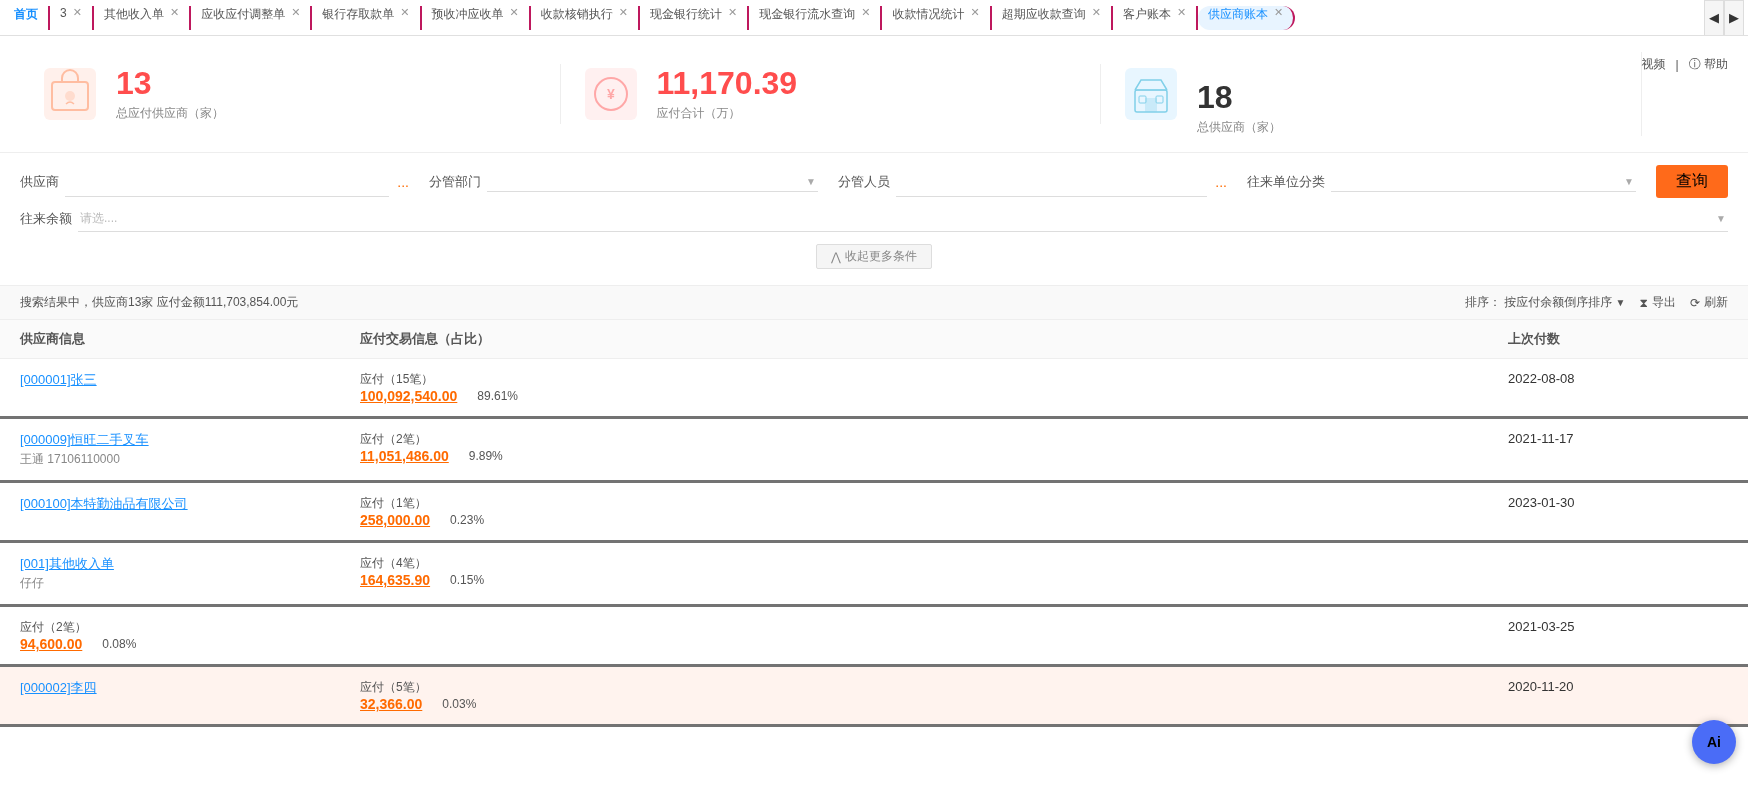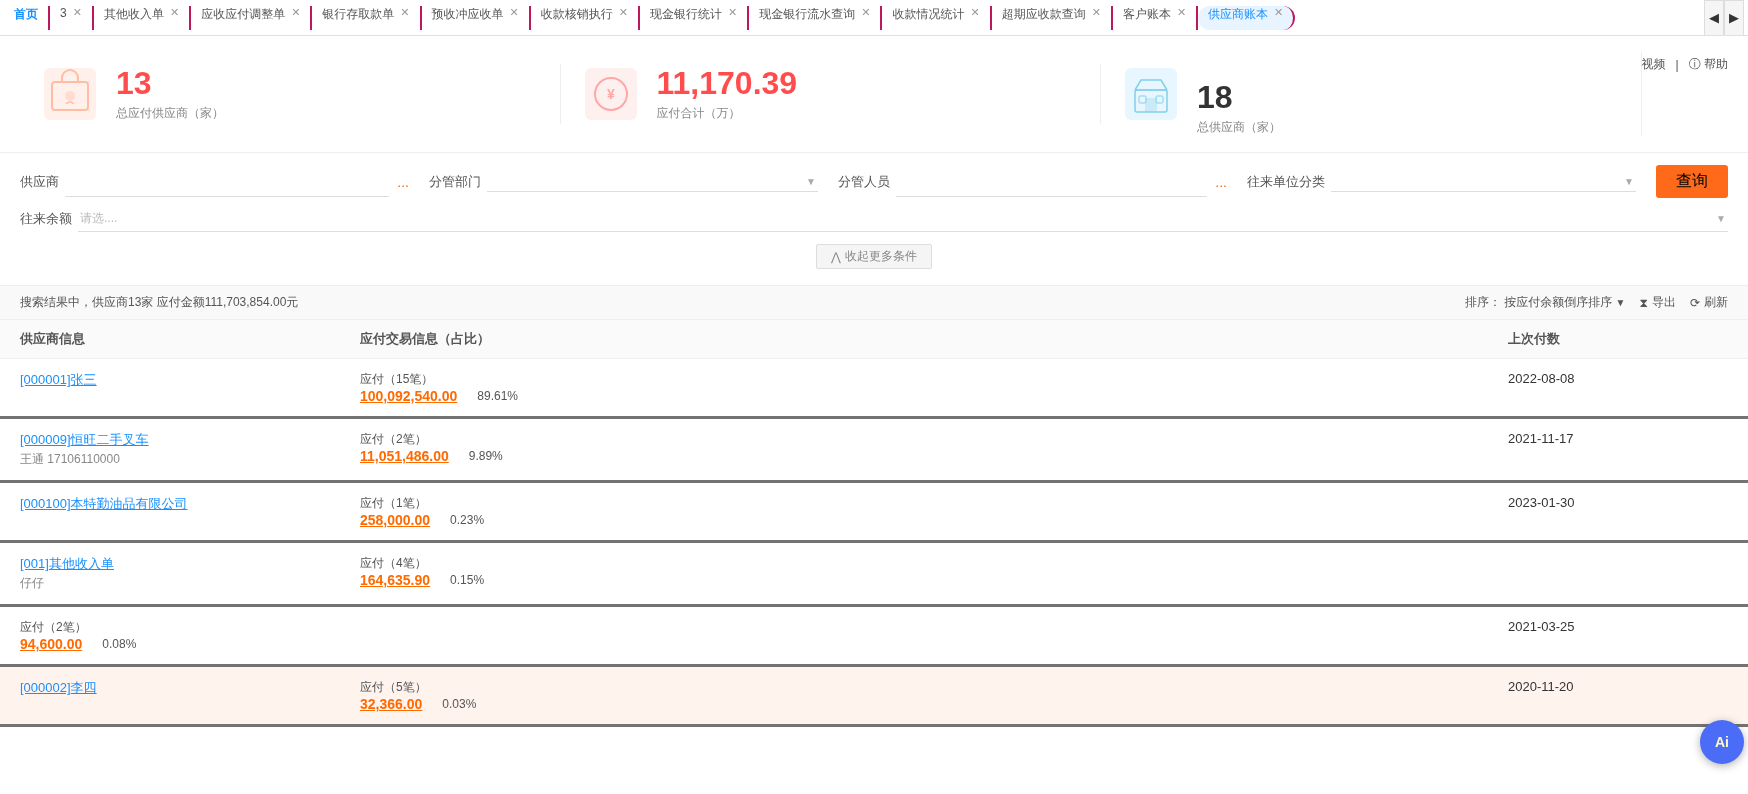--- a/index.html
+++ b/index.html
@@ -533,13 +533,13 @@
         <div class="payable-row">
           <span class="payable-amount">32,366.00</span>
           <span class="payable-pct">0.03%</span>
         </div>
       </div>
       <div class="lastpay-col">2020-11-20</div>
     </div>
   </div>
 </div>
 
-<div style="position:fixed; bottom:30px; right:4px; background:#4a6cf7; color:#fef9c3; border-radius:50%; width:44px; height:44px; display:flex; align-items:center; justify-content:center; font-size:14px; font-weight:bold; cursor:pointer; box-shadow:0 2px 8px rgba(0,0,0,0.3);">Ai</div>
+<div style="position:fixed; bottom:30px; right:12px; background:#4a6cf7; color:#000000; border-radius:50%; width:44px; height:44px; display:flex; align-items:center; justify-content:center; font-size:14px; font-weight:bold; cursor:pointer; box-shadow:0 2px 8px rgba(0,0,0,0.3);">Ai</div>
 
 </body></html>

